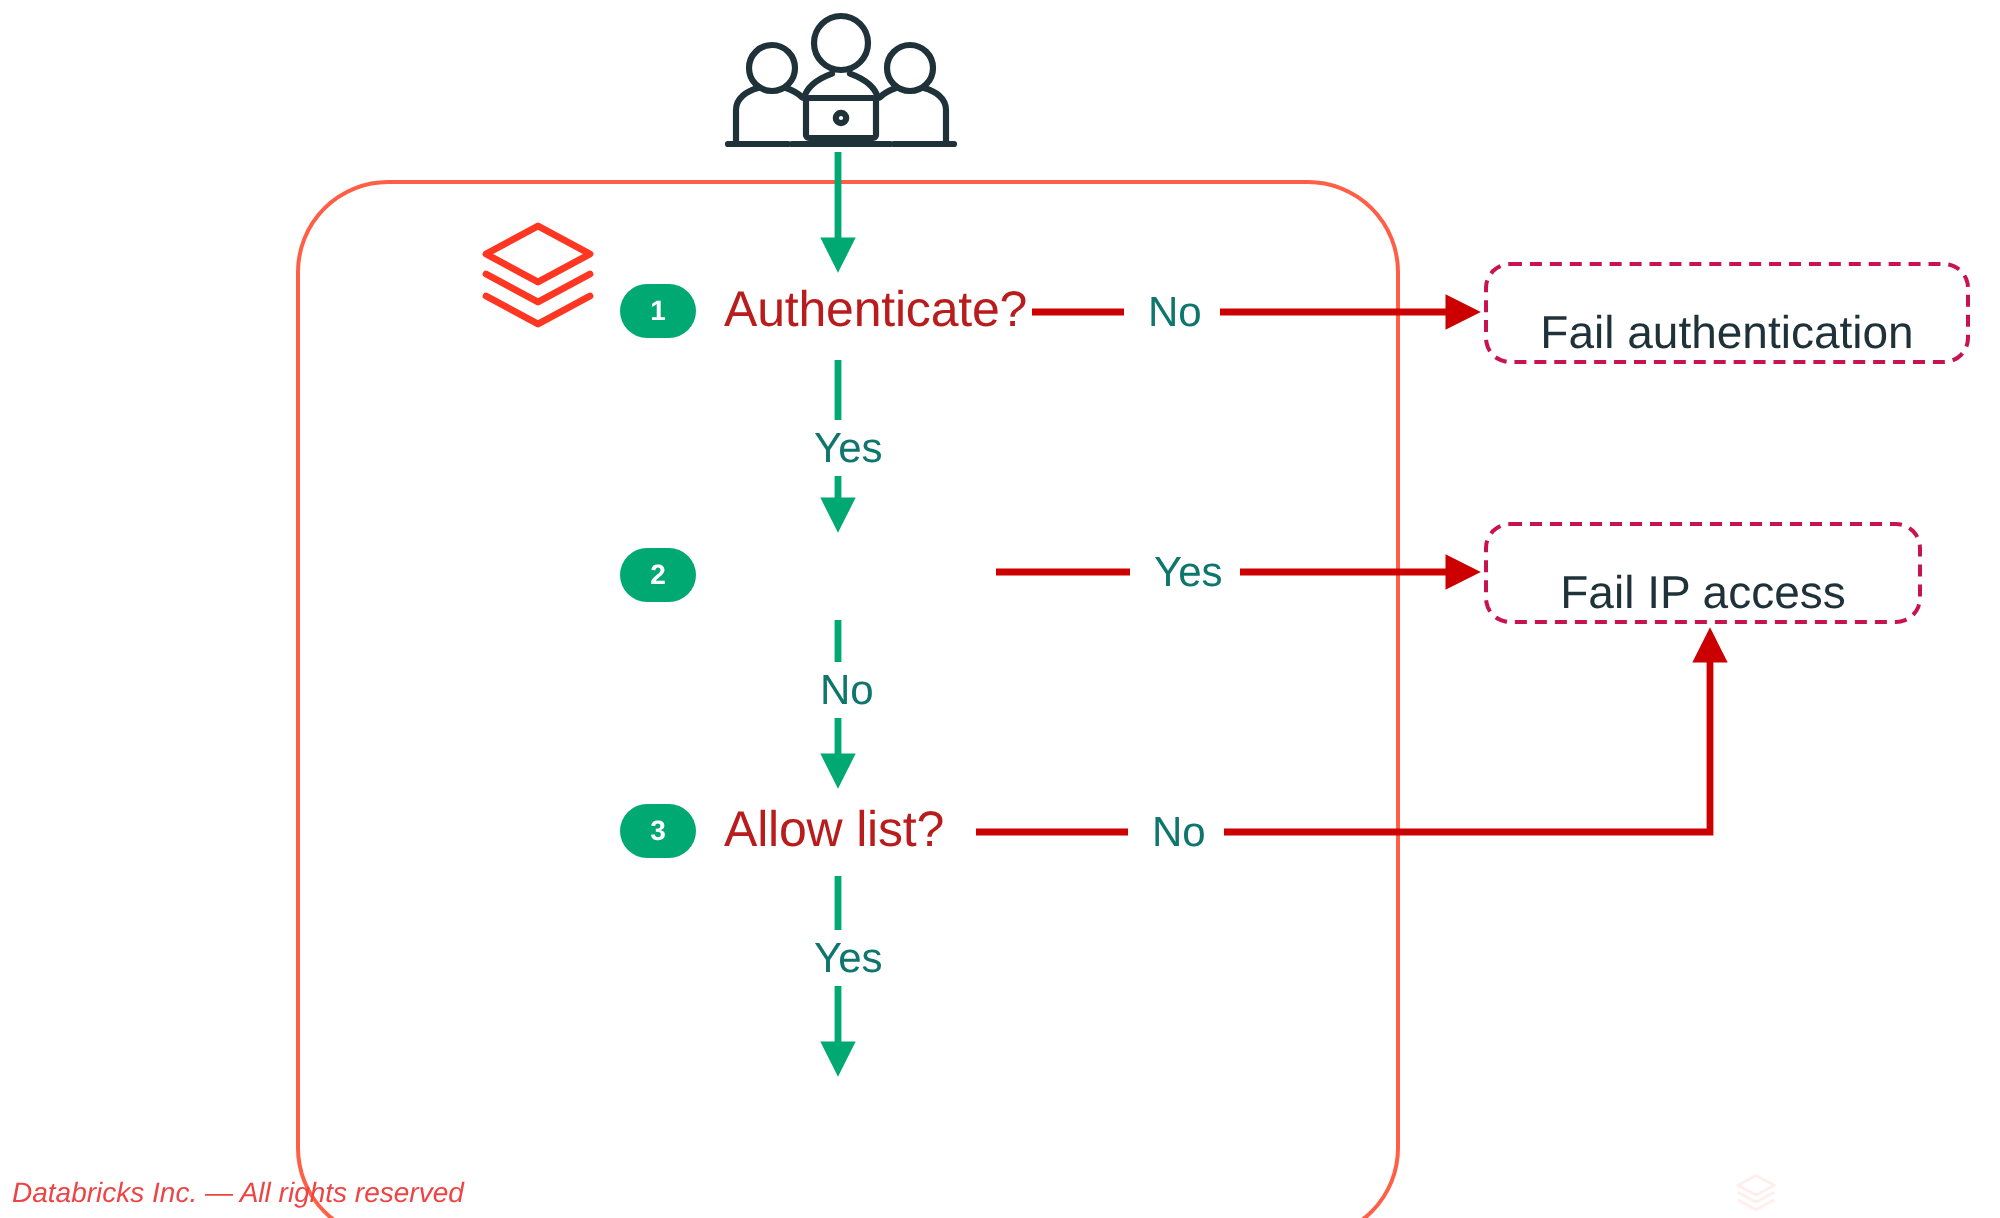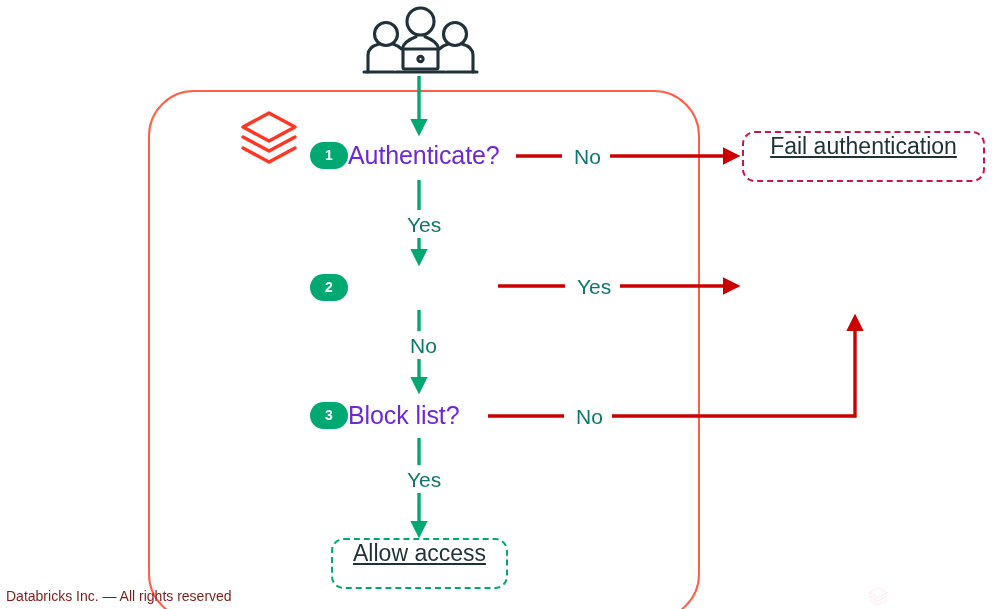--- a/index.html
+++ b/index.html
@@ -58,22 +58,23 @@
     background: #00A972;
     color: #ffffff;
     font-size: 14px;
     font-weight: bold;
     display: flex;
     align-items: center;
     justify-content: center;
     flex: 0 0 auto;
   }
   .decision-label {
+    margin-left: 14px;
     font-size: 25px;
-    color: #6d28d9;
+    color: #b91c1c;
     white-space: nowrap;
     letter-spacing: -0.1px;
   }
 
   #row-1 { left: 310px; top: 138px; }
   #row-2 { left: 310px; top: 270px; }
   #row-3 { left: 310px; top: 398px; }
 
   
   .edge-label {
@@ -89,43 +90,43 @@
   #lbl-no-3   { left: 567px; top: 404px; }
 
   #lbl-yes-v1 { left: 398px; top: 212px; }
   #lbl-no-v2  { left: 401px; top: 333px; }
   #lbl-yes-v3 { left: 398px; top: 467px; }
 
   
   .terminal {
     box-sizing: border-box;
     display: flex;
-    align-items: flex-start;
+    align-items: flex-end;
     justify-content: center;
     border-radius: 13px;
     font-size: 23px;
     color: #1F3139;
     background: #ffffff;
     white-space: nowrap;
-    text-decoration: underline;
   }
   .terminal.fail { border: 2px dashed #C9134F; }
   .terminal.ok   { border: 2px dashed #00A972; }
 
   #box-fail-auth { left: 742px; top: 131px; width: 243px; height: 51px; }
   #box-fail-ip   { left: 742px; top: 261px; width: 219px; height: 51px; }
   #box-allow     { left: 331px; top: 538px; width: 177px; height: 51px; }
 
   
   #footer-text {
     left: 6px;
     top: 588px;
     font-size: 14px;
-    color: #7f1d1d;
-    white-space: nowrap;
+    color: #ef4444;
+    white-space: nowrap;
+    font-style: italic;
   }
   #footer-logo { left: 867px; top: 586px; width: 22px; height: 21px; opacity: 0.08; }
 </style>
 </head>
 <body>
 
 <div id="stage">
 
   <div id="boundary" class="abs"></div>
 
@@ -195,36 +196,36 @@
     <div class="step-badge">1</div>
     <div class="decision-label">Authenticate?</div>
   </div>
 
   <div id="row-2" class="abs decision-row">
     <div class="step-badge">2</div>
   </div>
 
   <div id="row-3" class="abs decision-row">
     <div class="step-badge">3</div>
-    <div class="decision-label">Block list?</div>
+    <div class="decision-label">Allow list?</div>
   </div>
 
   <div id="lbl-no-1" class="abs edge-label">No</div>
   <div id="lbl-yes-2" class="abs edge-label">Yes</div>
   <div id="lbl-no-3" class="abs edge-label">No</div>
 
   <div id="lbl-yes-v1" class="abs edge-label">Yes</div>
   <div id="lbl-no-v2" class="abs edge-label">No</div>
   <div id="lbl-yes-v3" class="abs edge-label">Yes</div>
 
   <div id="box-fail-auth" class="abs terminal fail">
     <span>Fail authentication</span>
   </div>
-  <div id="box-allow" class="abs terminal ok">
-    <span>Allow access</span>
+  <div id="box-fail-ip" class="abs terminal fail">
+    <span>Fail IP access</span>
   </div>
 
   <div id="footer-text" class="abs">Databricks Inc. — All rights reserved</div>
   <div id="footer-logo" class="abs">
     <svg viewBox="0 0 62 60" width="22" height="21" fill="none" stroke="#FF3621" stroke-width="4" stroke-linejoin="round">
       <path d="M31 5 L57 19 L31 33 L5 19 Z"></path>
       <path d="M5 29 L31 43 L57 29"></path>
       <path d="M5 40 L31 54 L57 40"></path>
     </svg>
   </div>

